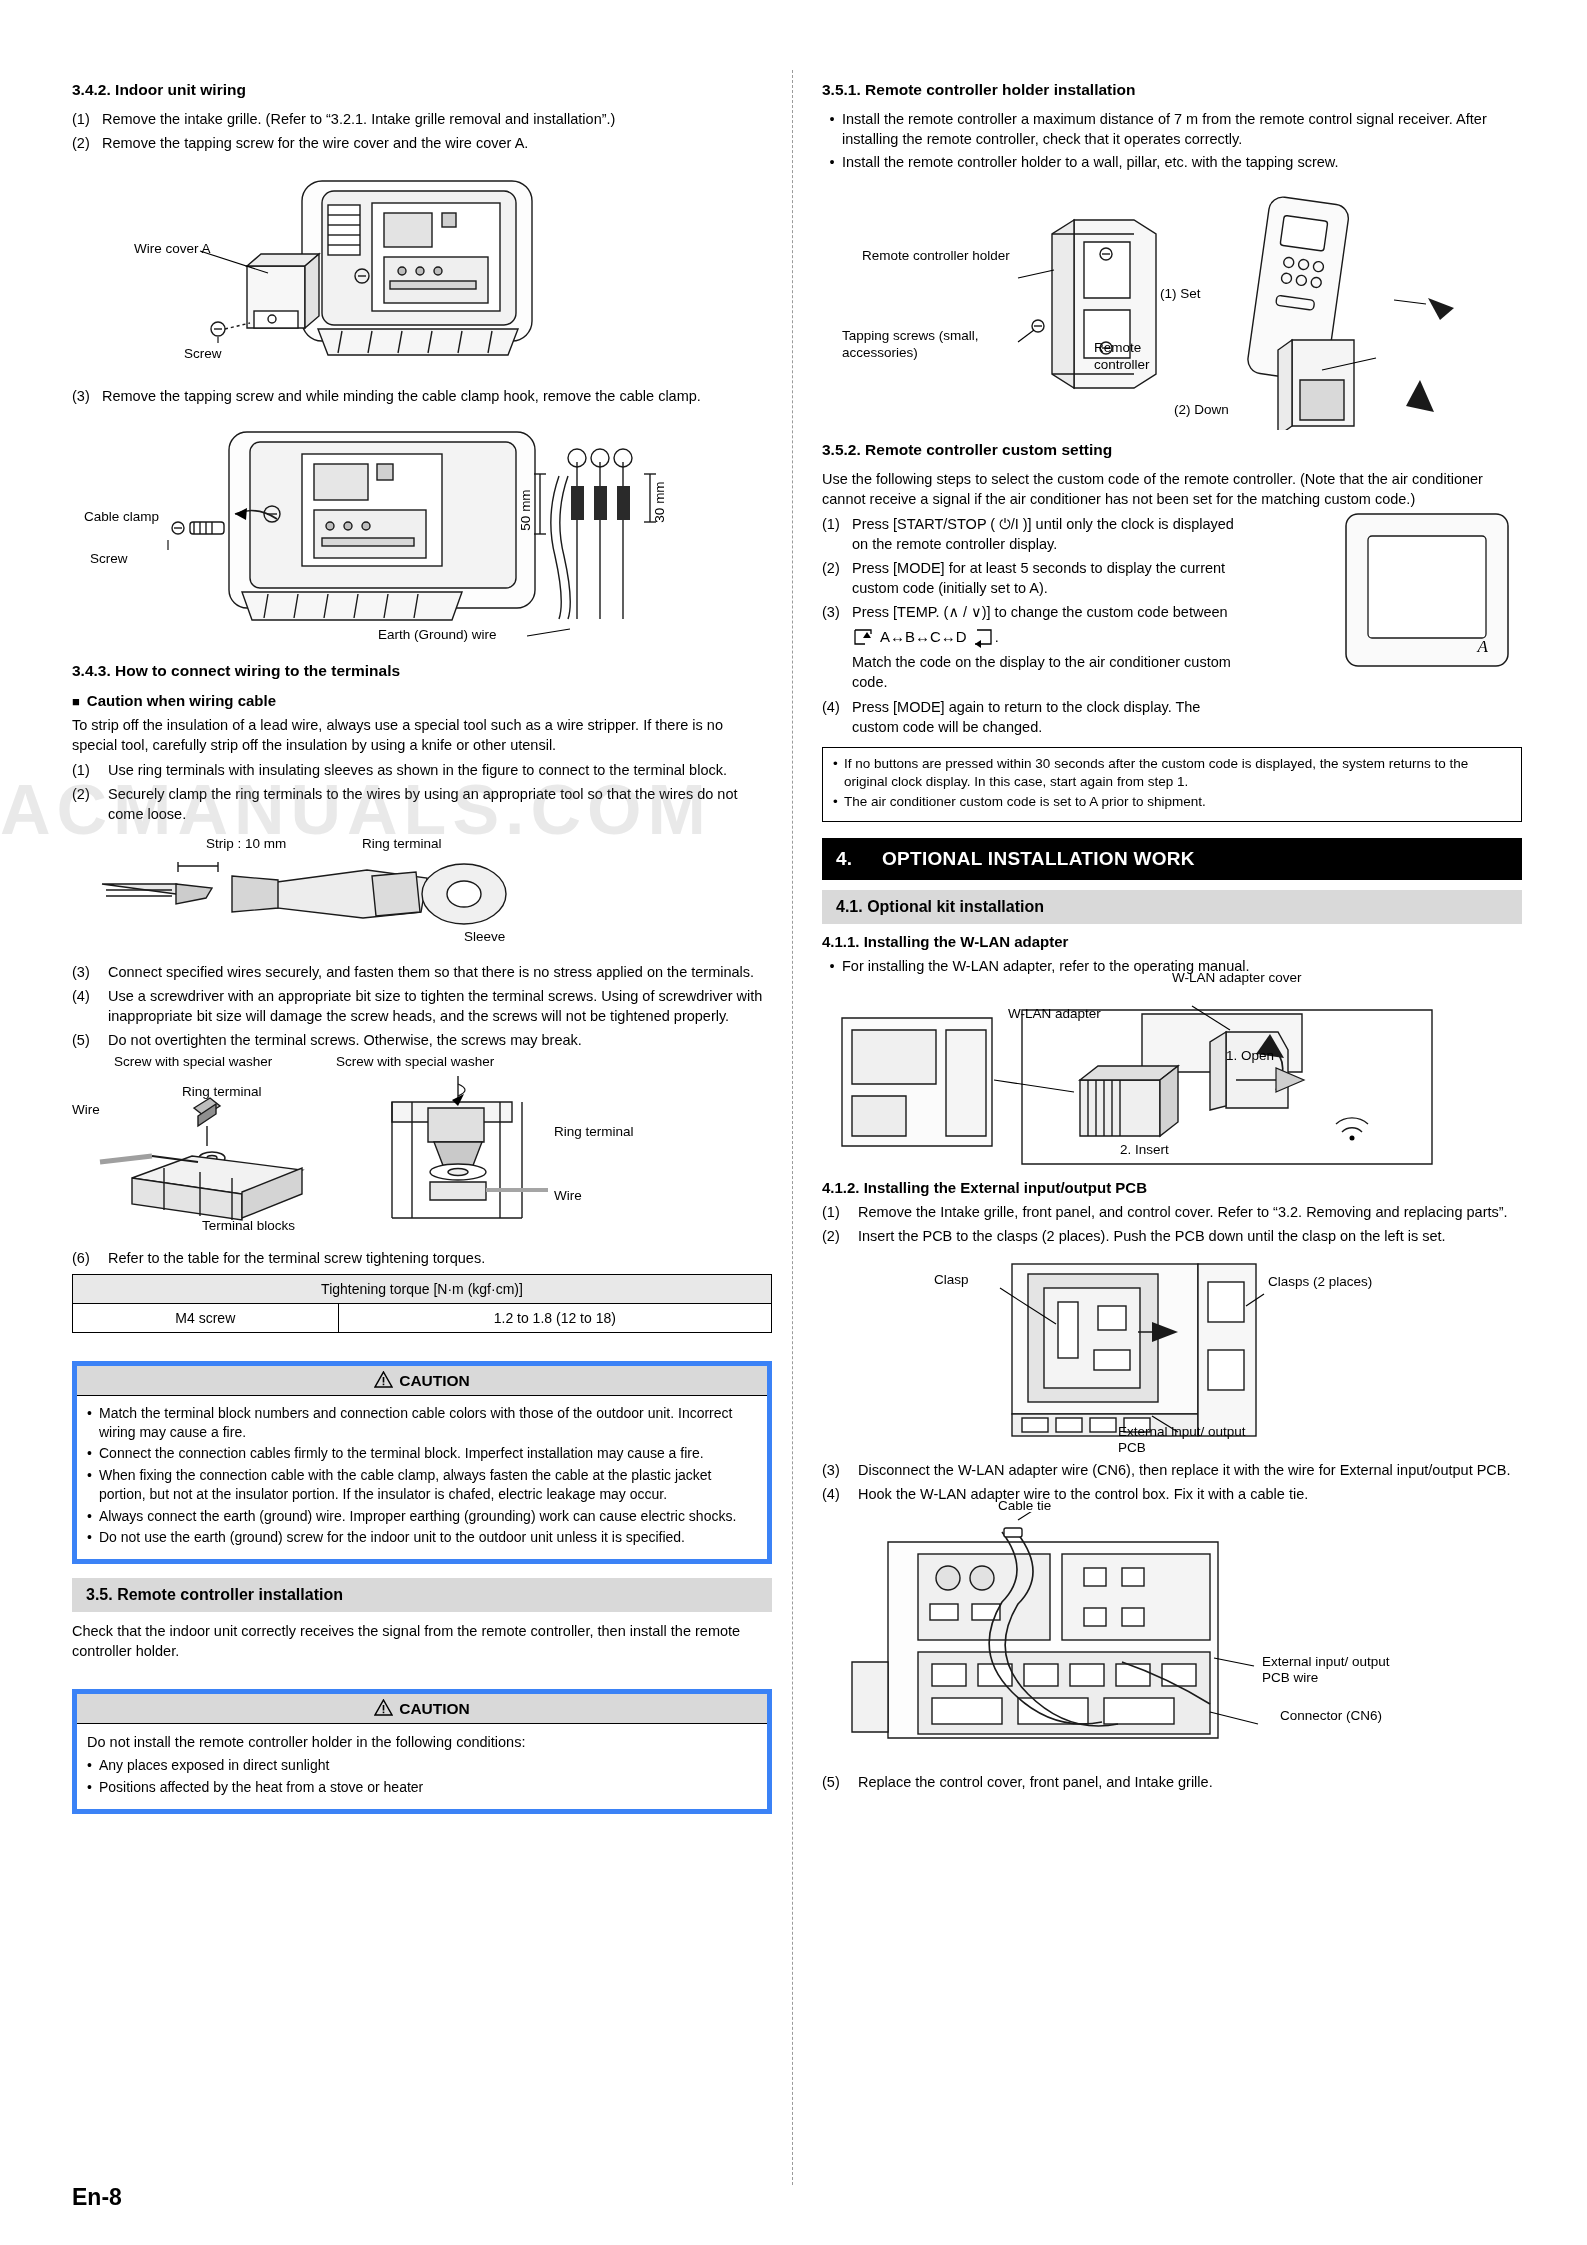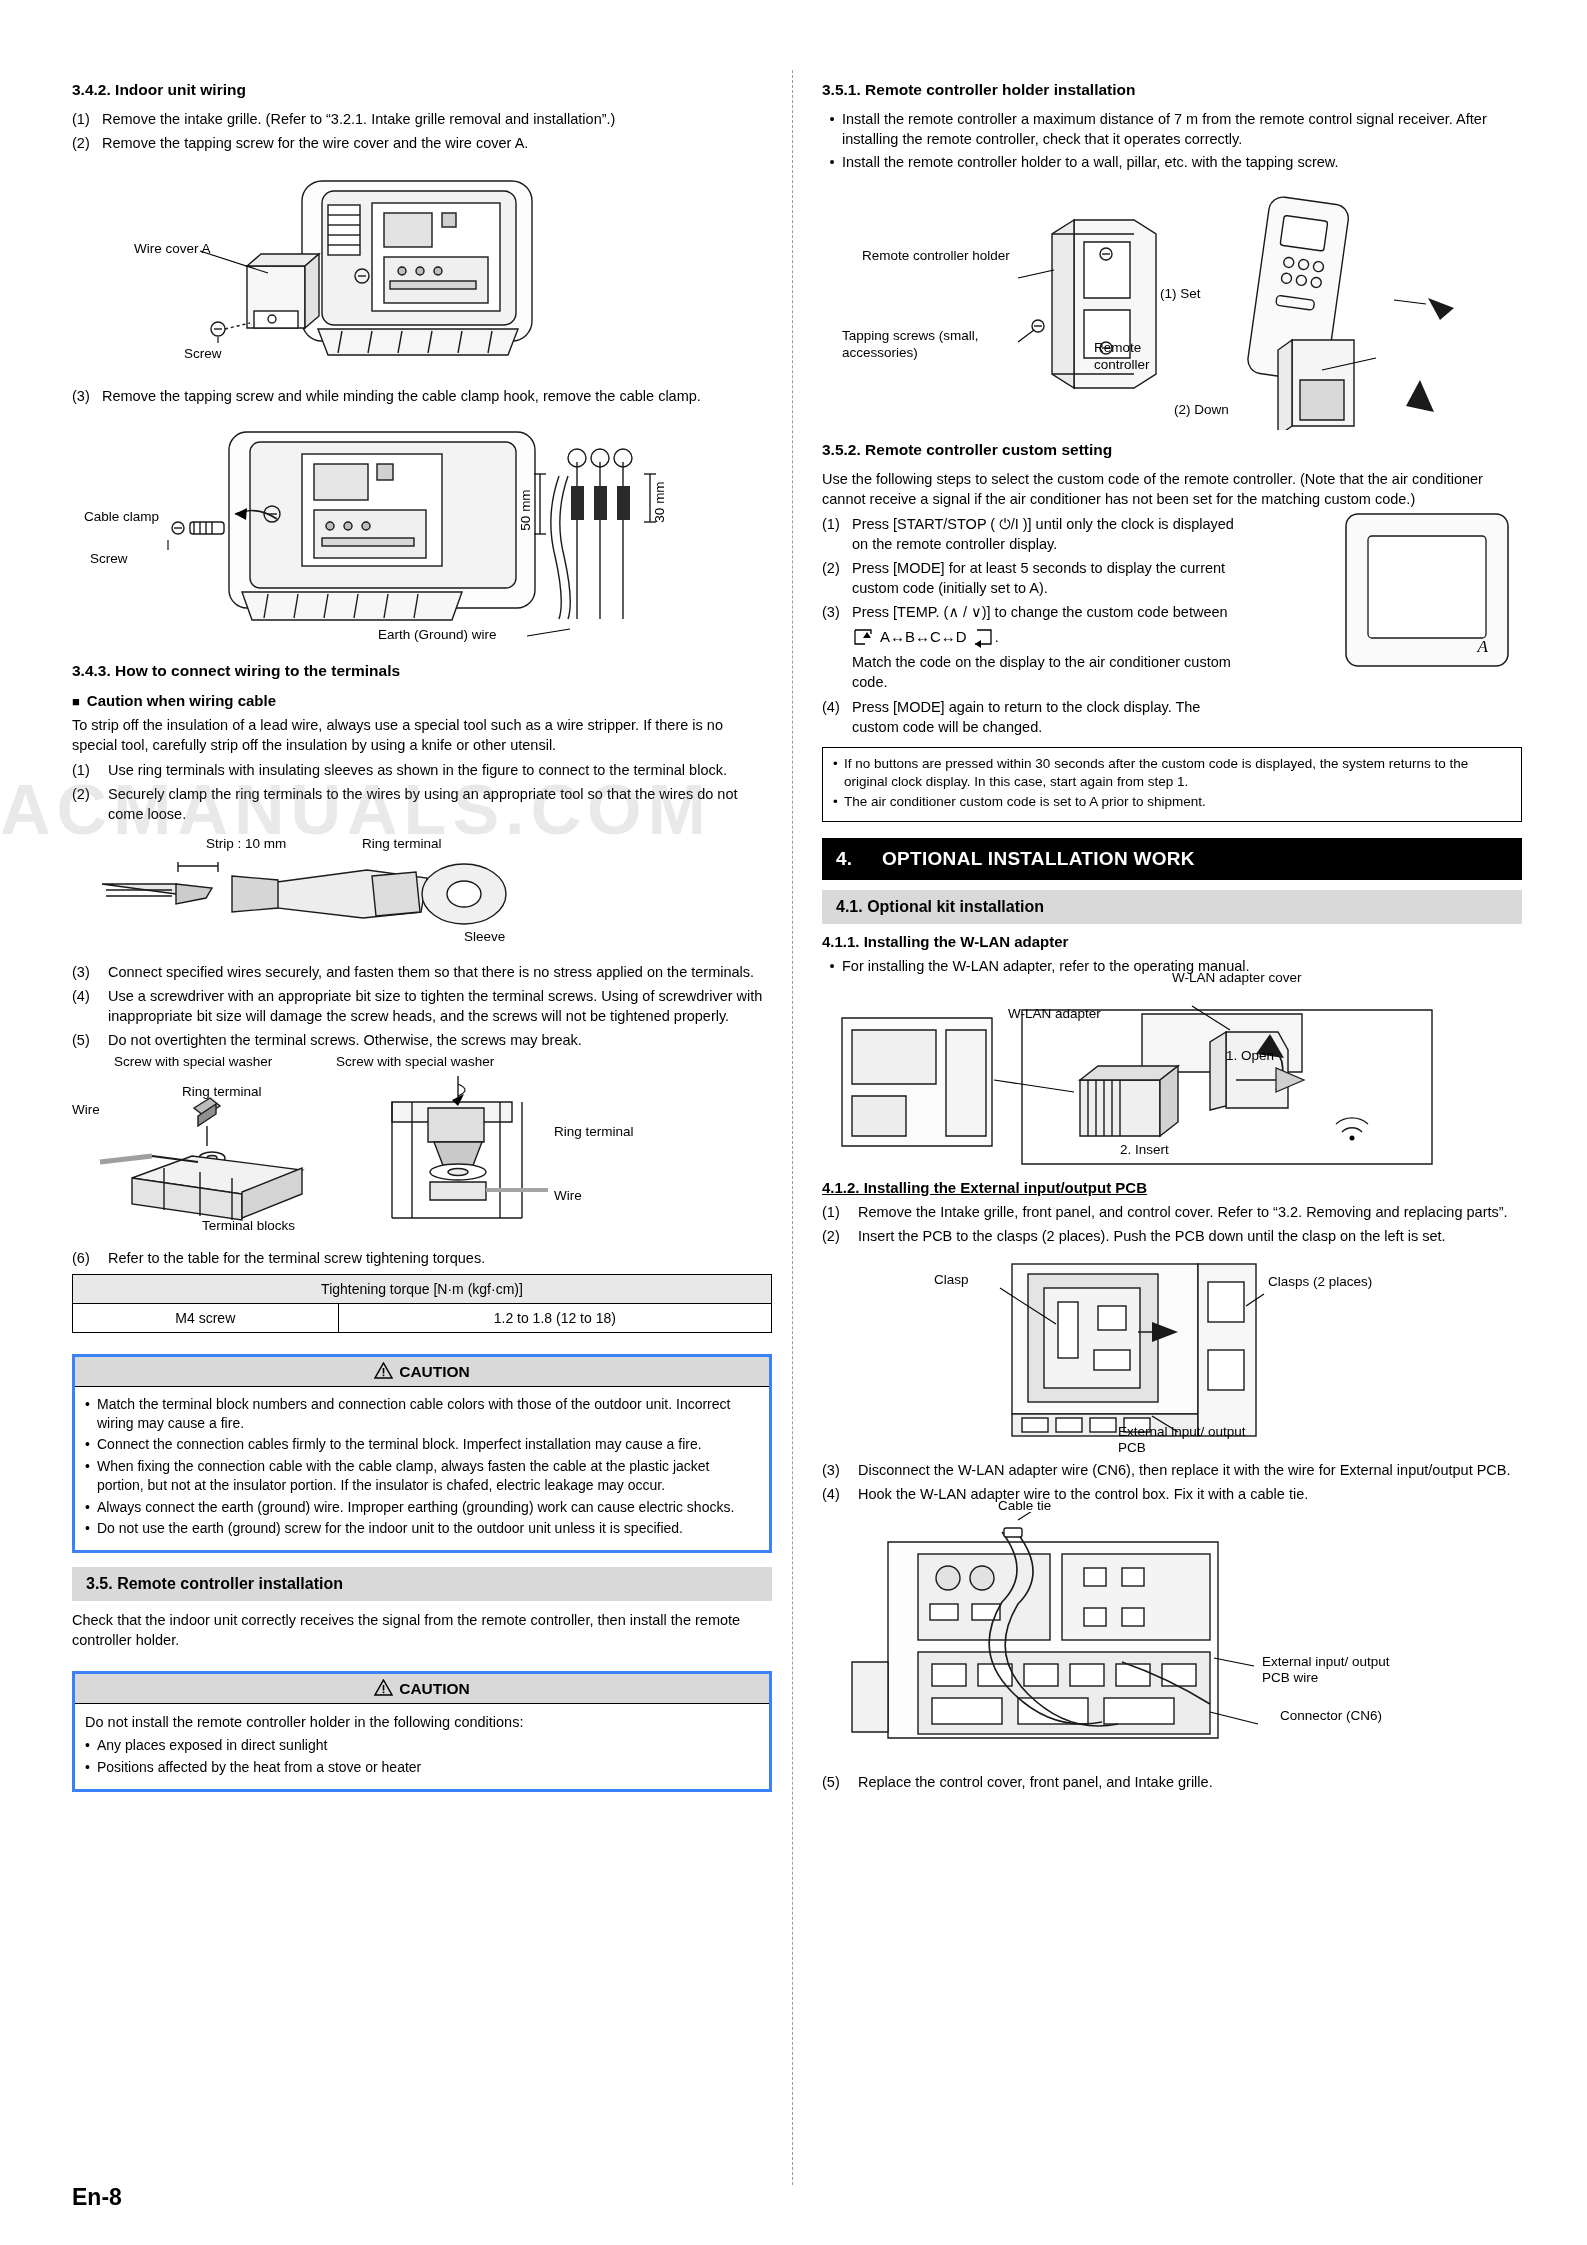--- a/index.html
+++ b/index.html
@@ -80,21 +80,21 @@
   }
   table.torque th, table.torque td {
     border: 1px solid #000;
     text-align: center;
     padding: 6px 4px;
     font-weight: normal;
   }
   table.torque th { background: #e8e8e8; font-size: 14px; }
 
   
-  .caution-box { border: 3px solid #3b82f6; margin-top: 21px; }
+  .caution-box { border: 5px solid #3b82f6; margin-top: 28px; }
   .caution-head {
     background: #d9d9d9;
     text-align: center;
     font-weight: bold;
     font-size: 15.5px;
     padding: 5px 0;
     border-bottom: 1px solid #000;
   }
   .warn-tri {
     display: inline-block;
@@ -656,21 +656,21 @@
           <line x1="172" y1="96" x2="252" y2="108"></line>
           <line x1="370" y1="22" x2="408" y2="46"></line>
         </g>
       </svg>
       <div class="lbl" style="left:350px; top:-14px;">W-LAN adapter cover</div>
       <div class="lbl" style="left:186px; top:22px;">W-LAN adapter</div>
       <div class="lbl" style="left:404px; top:64px;">1. Open</div>
       <div class="lbl" style="left:298px; top:158px;">2. Insert</div>
     </div>
 
-    <h4 class="subsec" style="margin-top:8px;text-decoration:underline;">4.1.2. Installing the External input/output PCB</h4>
+    <h4 class="subsec" style="margin-top:8px;">4.1.2. Installing the External input/output PCB</h4>
     <div class="numlist">
       <div class="numitem">
           <span class="n wide">(1)</span>
           <span class="t">Remove the Intake grille, front panel, and control cover. Refer to “3.2. Removing and replacing parts”.</span>
         </div>
       <div class="numitem">
           <span class="n wide">(2)</span>
           <span class="t">Insert the PCB to the clasps (2 places). Push the PCB down until the clasp on the left is set.</span>
         </div>
     </div>

